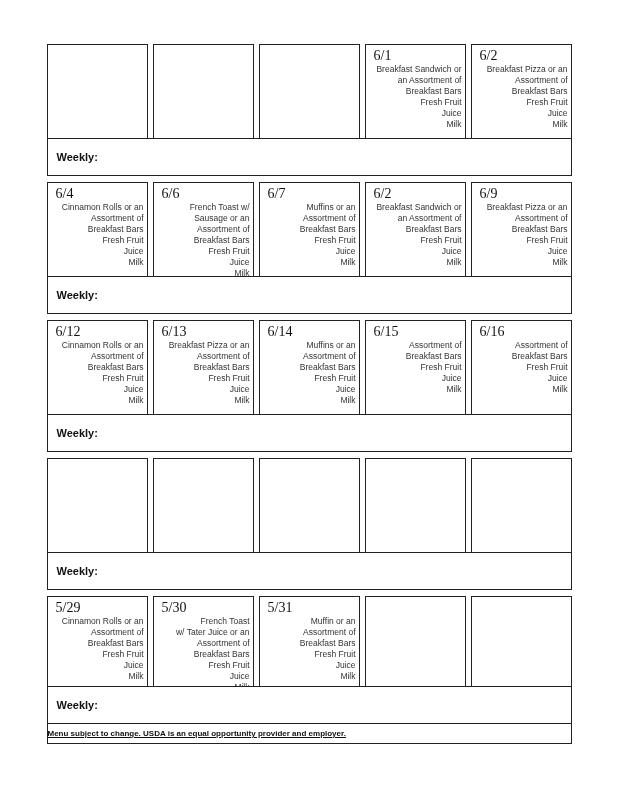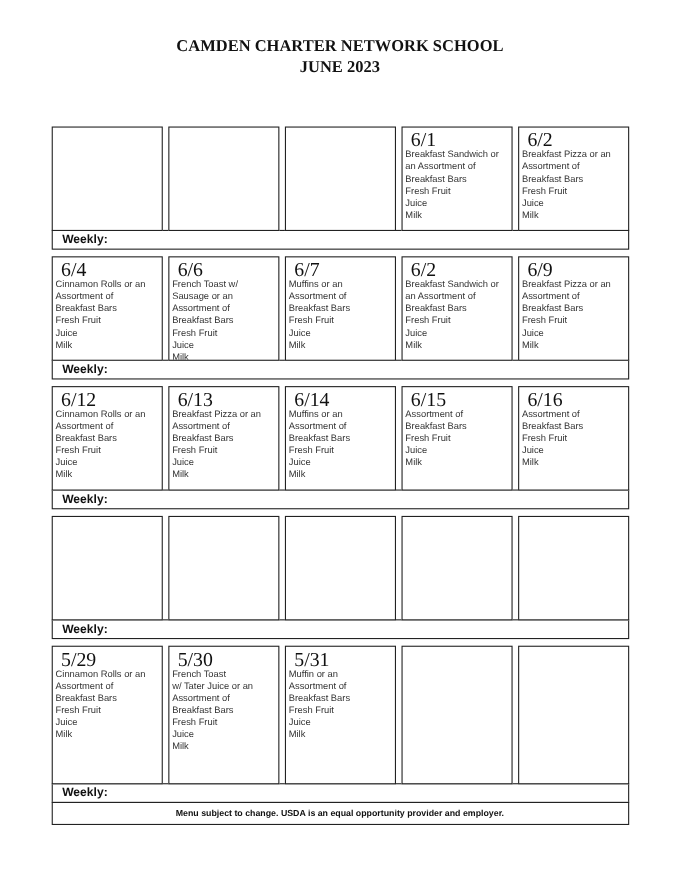--- a/index.html
+++ b/index.html
@@ -26,76 +26,73 @@
   .week { margin-bottom: 6px; }
   .cells { display: flex; gap: 5px; }
   .cell {
     flex: 1 1 0;
     box-sizing: border-box;
     border: 1px solid #222;
     height: 95px;
     background: #fff;
     overflow: hidden;
   }
-  .cells.tall .cell { height: 126px; }
+  .cells.tall .cell { height: 91px; }
 
   .date {
     font-family: "Liberation Serif", serif;
-    font-size: 18px;
+    font-size: 14px;
     line-height: 14px;
     color: #111;
     padding: 4px 2px 1px 8px;
     text-align: left;
     min-height: 14px;
   }
   .menu {
     font-size: 8.5px;
     line-height: 11px;
-    text-align: left;
+    text-align: right;
     color: #333;
     padding: 0 3px;
   }
 
   .weekly-bar {
     box-sizing: border-box;
     border: 1px solid #222;
-    height: 18px;
+    height: 38px;
     margin-top: -1px;
     display: flex;
     align-items: center;
     padding-left: 9px;
     font-weight: bold;
     font-size: 11px;
     color: #111;
     background: #fff;
   }
 
   .footer-bar {
     box-sizing: border-box;
     border: 1px solid #222;
     height: 21px;
     margin-top: -7px; 
     display: flex;
     align-items: center;
-    justify-content: center;
+    justify-content: flex-start;
     font-weight: bold;
     font-size: 8px;
     color: #111;
     background: #fff;
+    text-decoration: underline;
   }
 </style>
 </head>
 <body>
 
 <div class="page">
 
-  <div class="title-block">
-    <div>CAMDEN CHARTER NETWORK SCHOOL</div>
-    <div>JUNE 2023</div>
-  </div>
 
   <div class="grid">
 
     <section class="week">
       <div class="cells">
         <div class="cell">
           <div class="date"></div>
           <div class="menu"></div>
         </div>
         <div class="cell">

